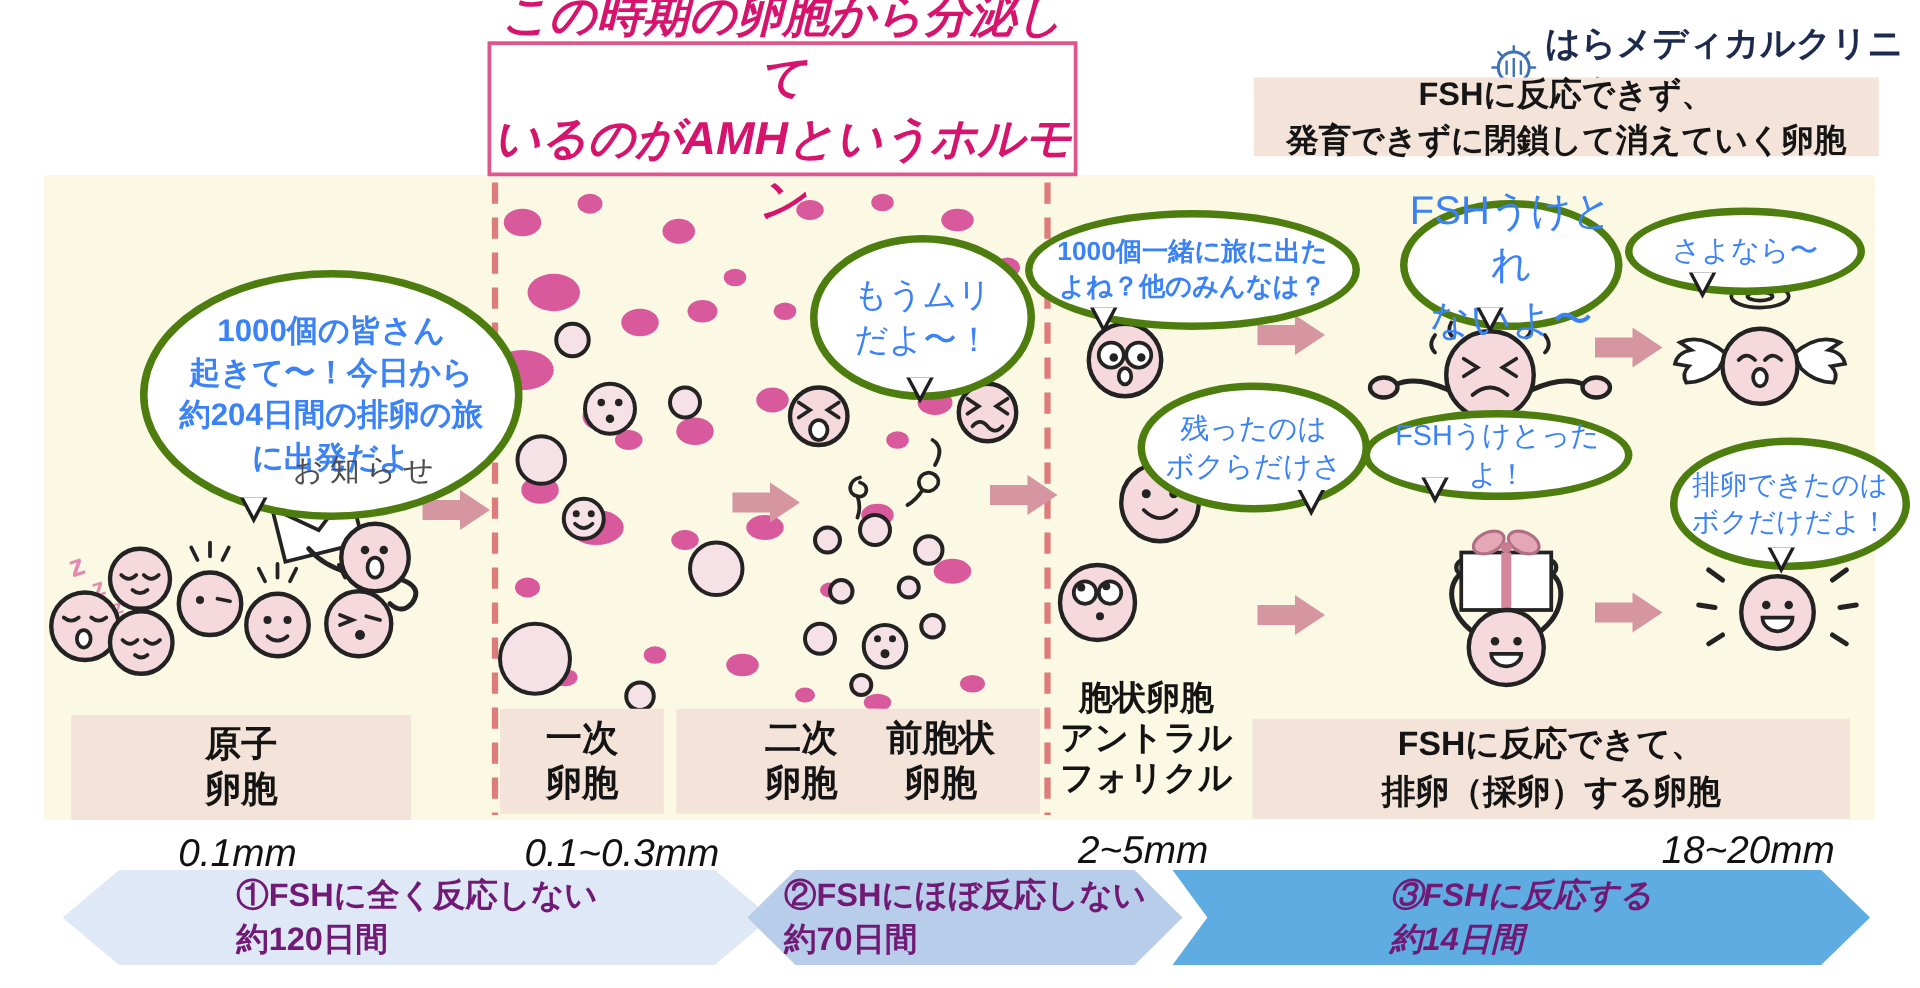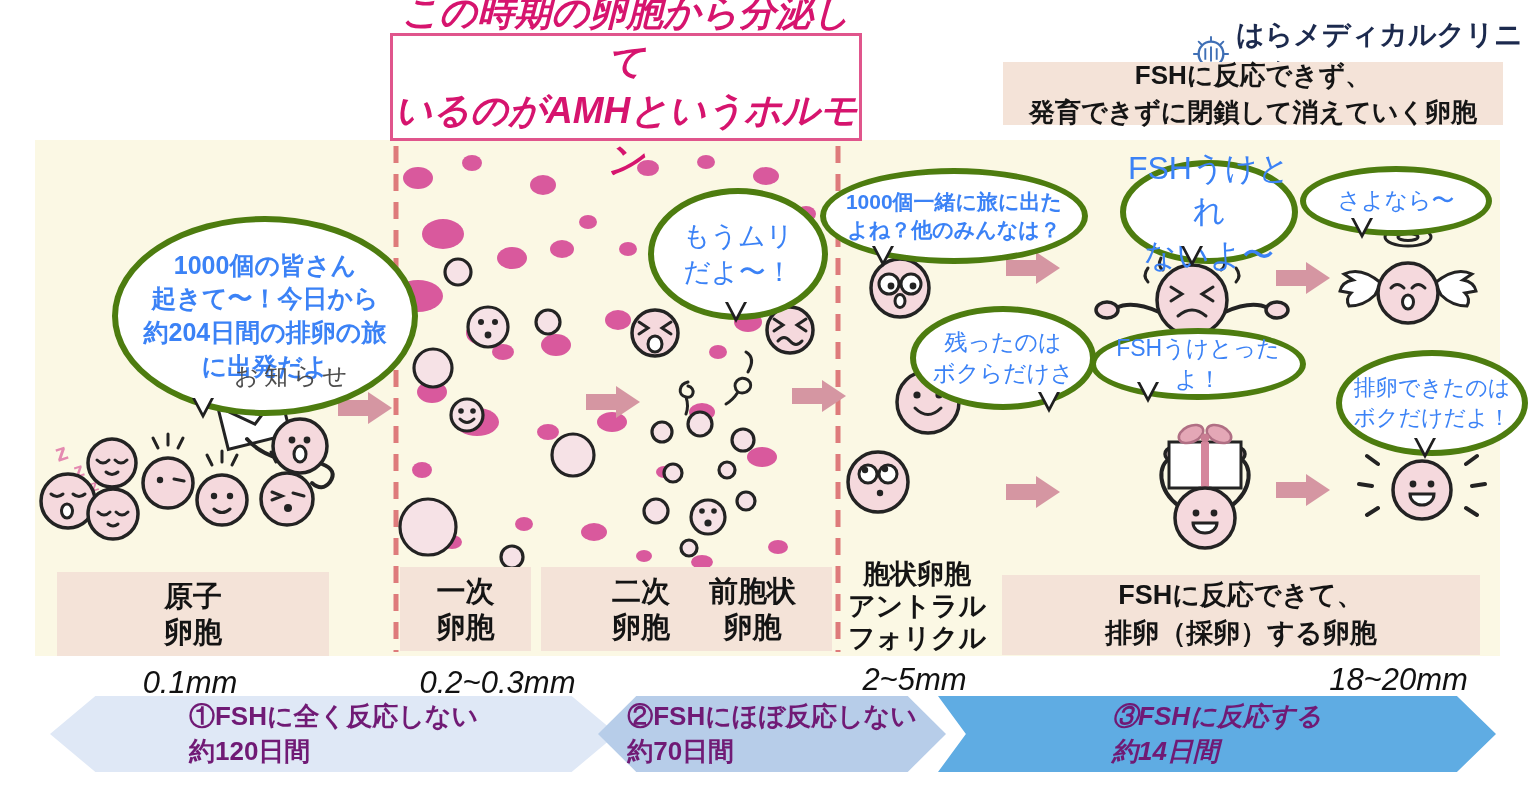--- a/index.html
+++ b/index.html
@@ -43,21 +43,21 @@
     letter-spacing:5px;text-align:right;z-index:5;}
 
   
   .stage{position:absolute;background:#F4E3D8;color:#141414;font-weight:bold;font-size:29px;
     line-height:1.25;display:flex;align-items:center;justify-content:center;text-align:center;
     white-space:pre-line;z-index:4;}
   .s1{left:57px;top:572px;width:272px;height:84px;}
   .s2{left:400px;top:567px;width:131px;height:84px;}
   .s3{left:541px;top:567px;width:124px;height:84px;padding-left:38px;}
   .s4{left:673px;top:567px;width:159px;height:84px;}
-  .s5{left:842px;top:543px;width:150px;background:transparent;font-size:27px;line-height:1.18;z-index:4;margin-top:16px;}
+  .s5{left:842px;top:543px;width:150px;background:transparent;font-size:27px;line-height:1.18;z-index:4;}
   .s6{left:1002px;top:575px;width:478px;height:80px;font-size:27px;line-height:1.4;}
 
   .size-label{position:absolute;font-size:31px;color:#111;text-align:center;z-index:4;font-style:italic;}
   .z1{left:115px;top:665px;width:150px;}
   .z2{left:400px;top:665px;width:195px;}
   .z3{left:847px;top:662px;width:135px;}
   .z4{left:1316px;top:662px;width:165px;}
 
   
   .phase{position:absolute;top:696px;height:76px;display:flex;align-items:center;justify-content:center;
@@ -367,21 +367,21 @@
 卵胞</div>
   <div class="stage s4">前胞状
 卵胞</div>
   <div class="stage s5">胞状卵胞
 アントラル
 フォリクル</div>
   <div class="stage s6">FSHに反応できて、
 排卵（採卵）する卵胞</div>
 
   <div class="size-label z1">0.1mm</div>
-  <div class="size-label z2">0.2~0.3mm</div>
+  <div class="size-label z2">0.1~0.3mm</div>
   <div class="size-label z3">2~5mm</div>
   <div class="size-label z4">18~20mm</div>
 
   <div class="phase p1">①FSHに全く反応しない
 約120日間</div>
   <div class="phase p2">②FSHにほぼ反応しない
 約70日間</div>
   <div class="phase p3">③FSHに反応する
 約14日間</div>
 

